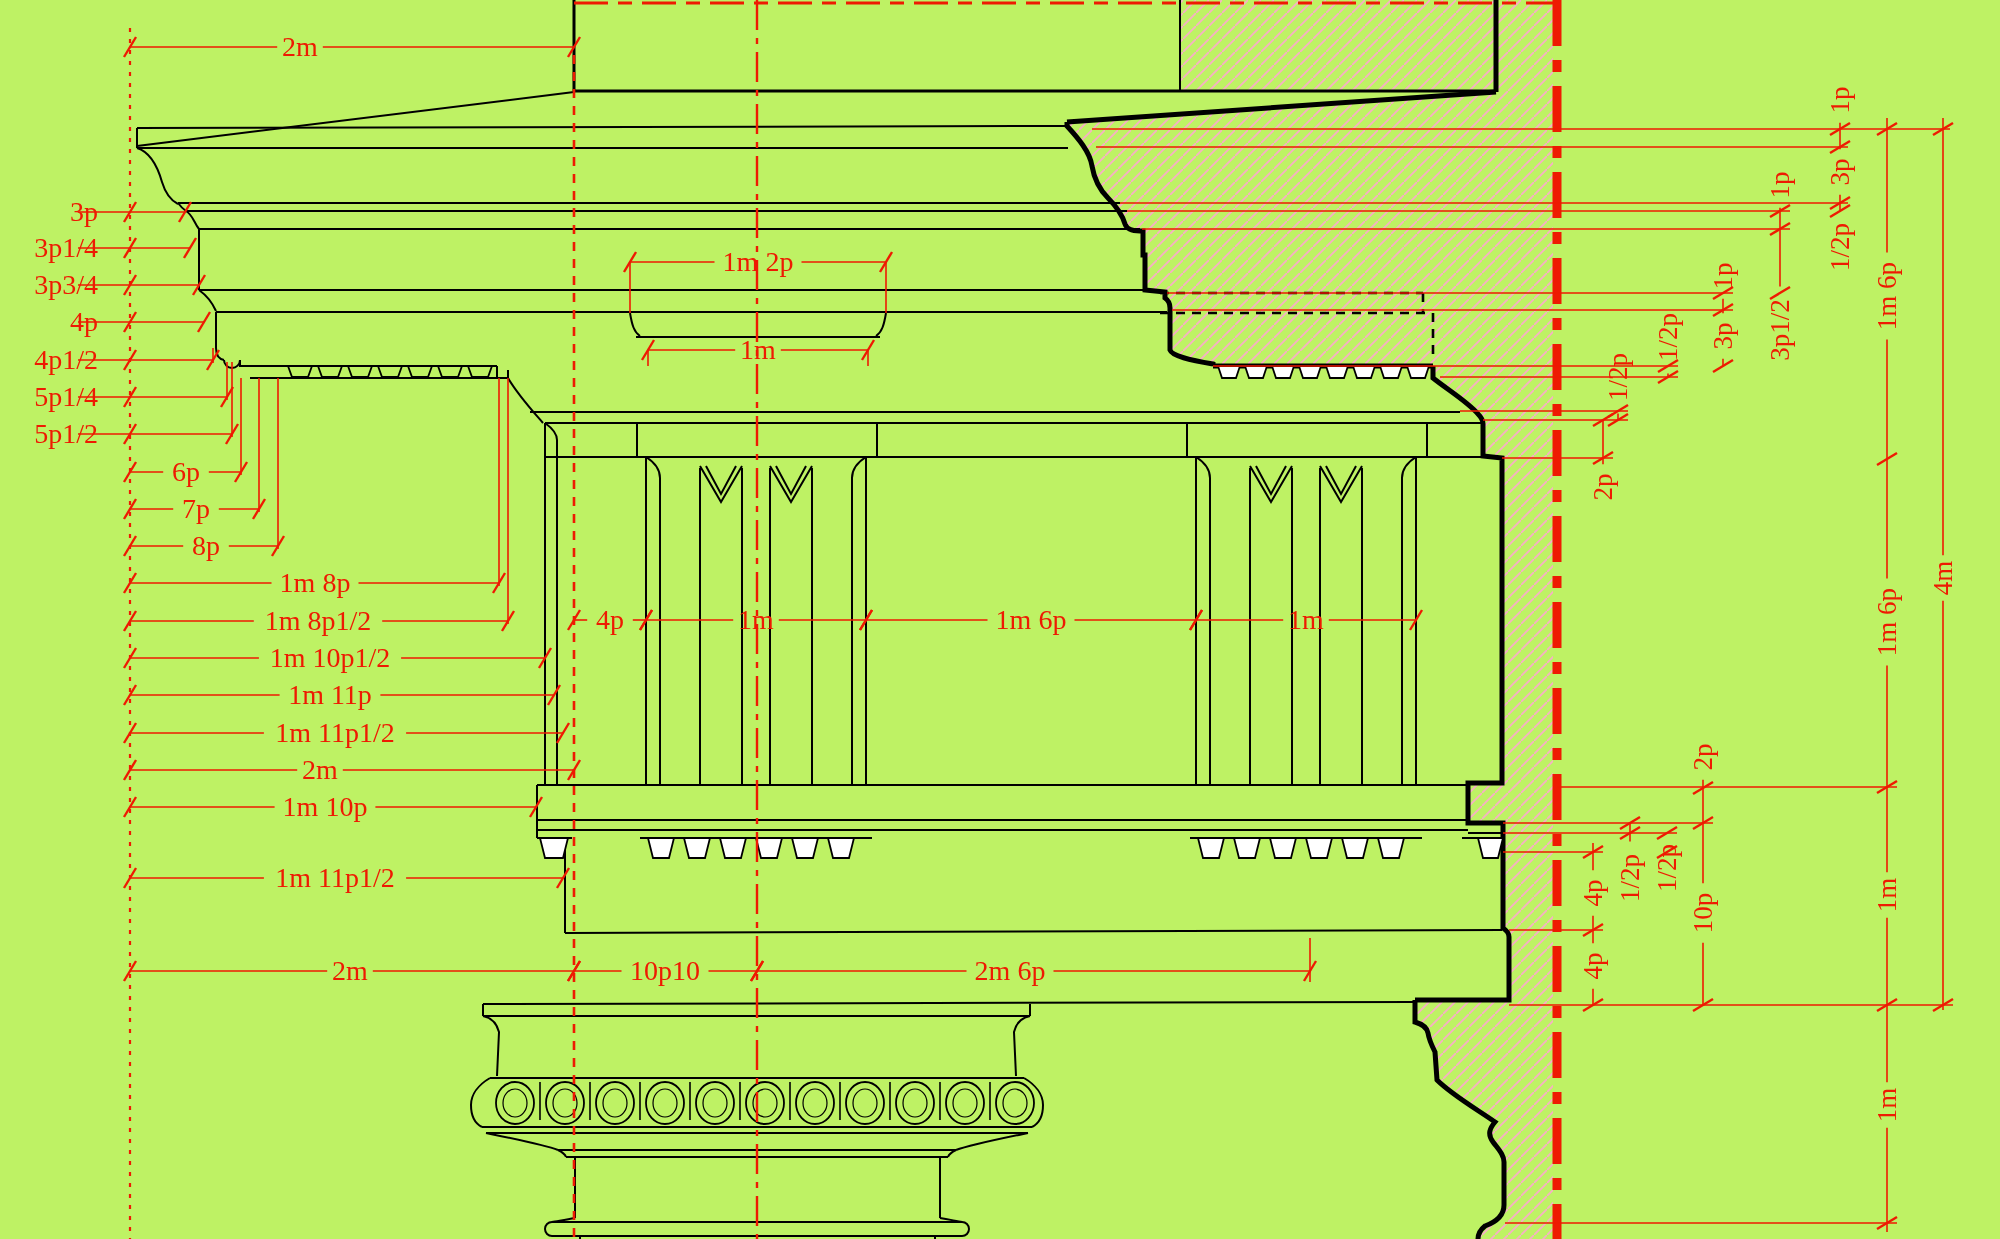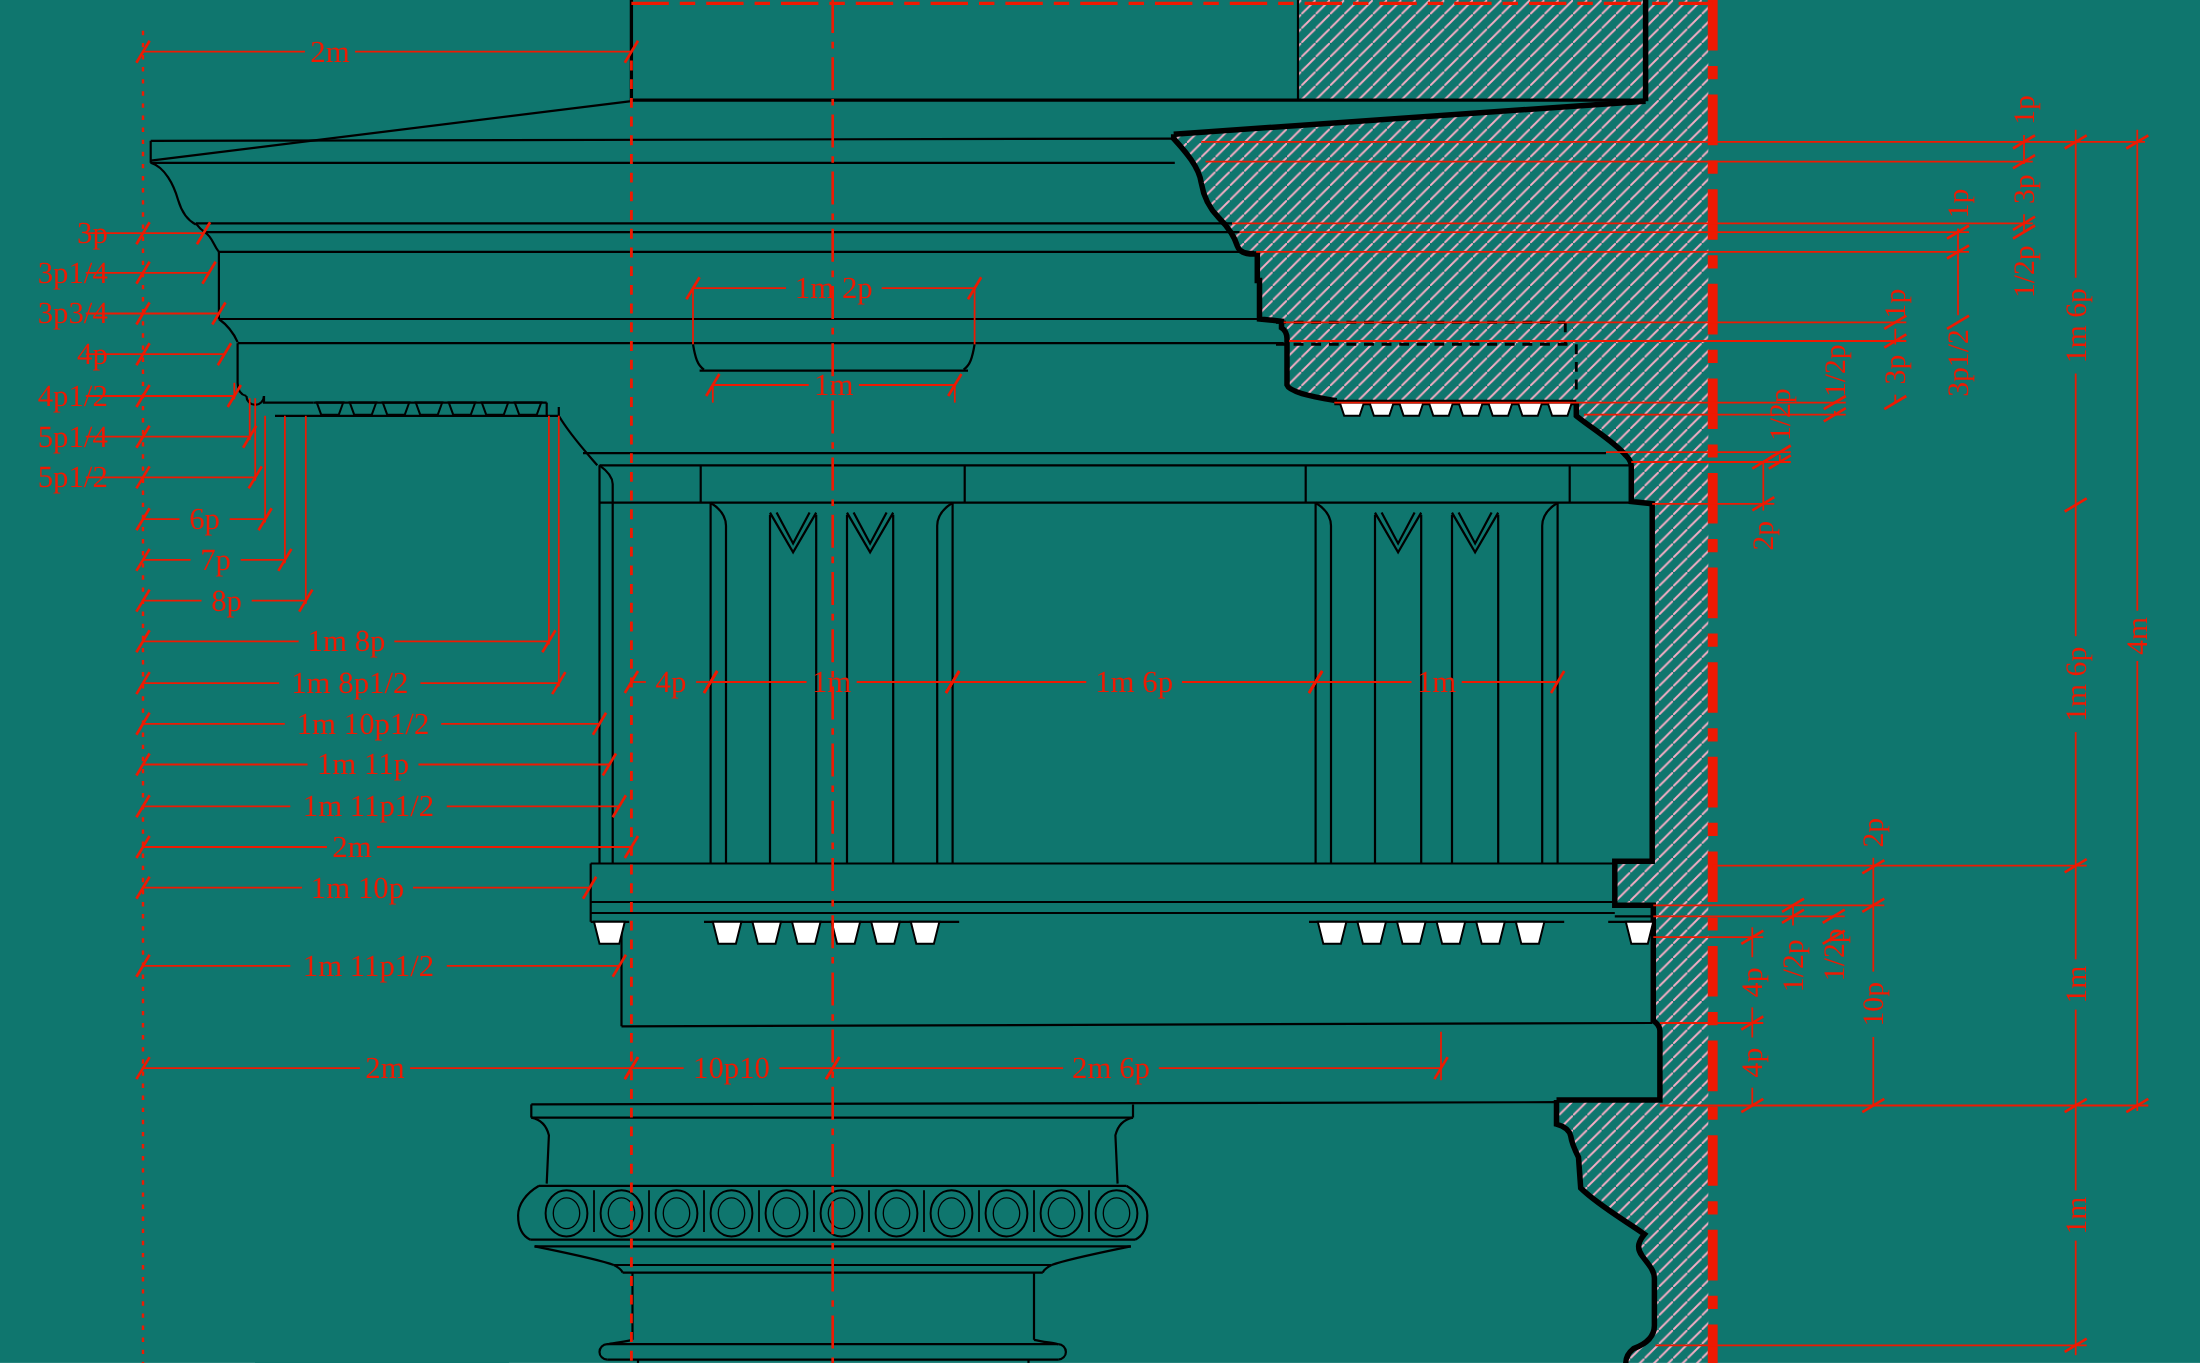--- a/index.html
+++ b/index.html
@@ -1,16 +1,16 @@
 <!DOCTYPE html>
 <html><head>
 <meta charset="utf-8">
 <style>
   html,body{margin:0;padding:0;background:#fff;}
-  #stage{position:relative;width:2000px;height:1239px;background:#0f766e;overflow:hidden;
+  #stage{position:relative;width:2000px;height:1239px;background:#bef264;overflow:hidden;
          font-family:"Liberation Serif","DejaVu Serif",serif;}
   svg{position:absolute;left:0;top:0;}
   text{font-family:"Liberation Serif","DejaVu Serif",serif;}
 </style>
 </head>
 <body>
 
 <div id="stage">
 <svg id="dwg" width="2000" height="1239" viewBox="0 0 2000 1239">
 

